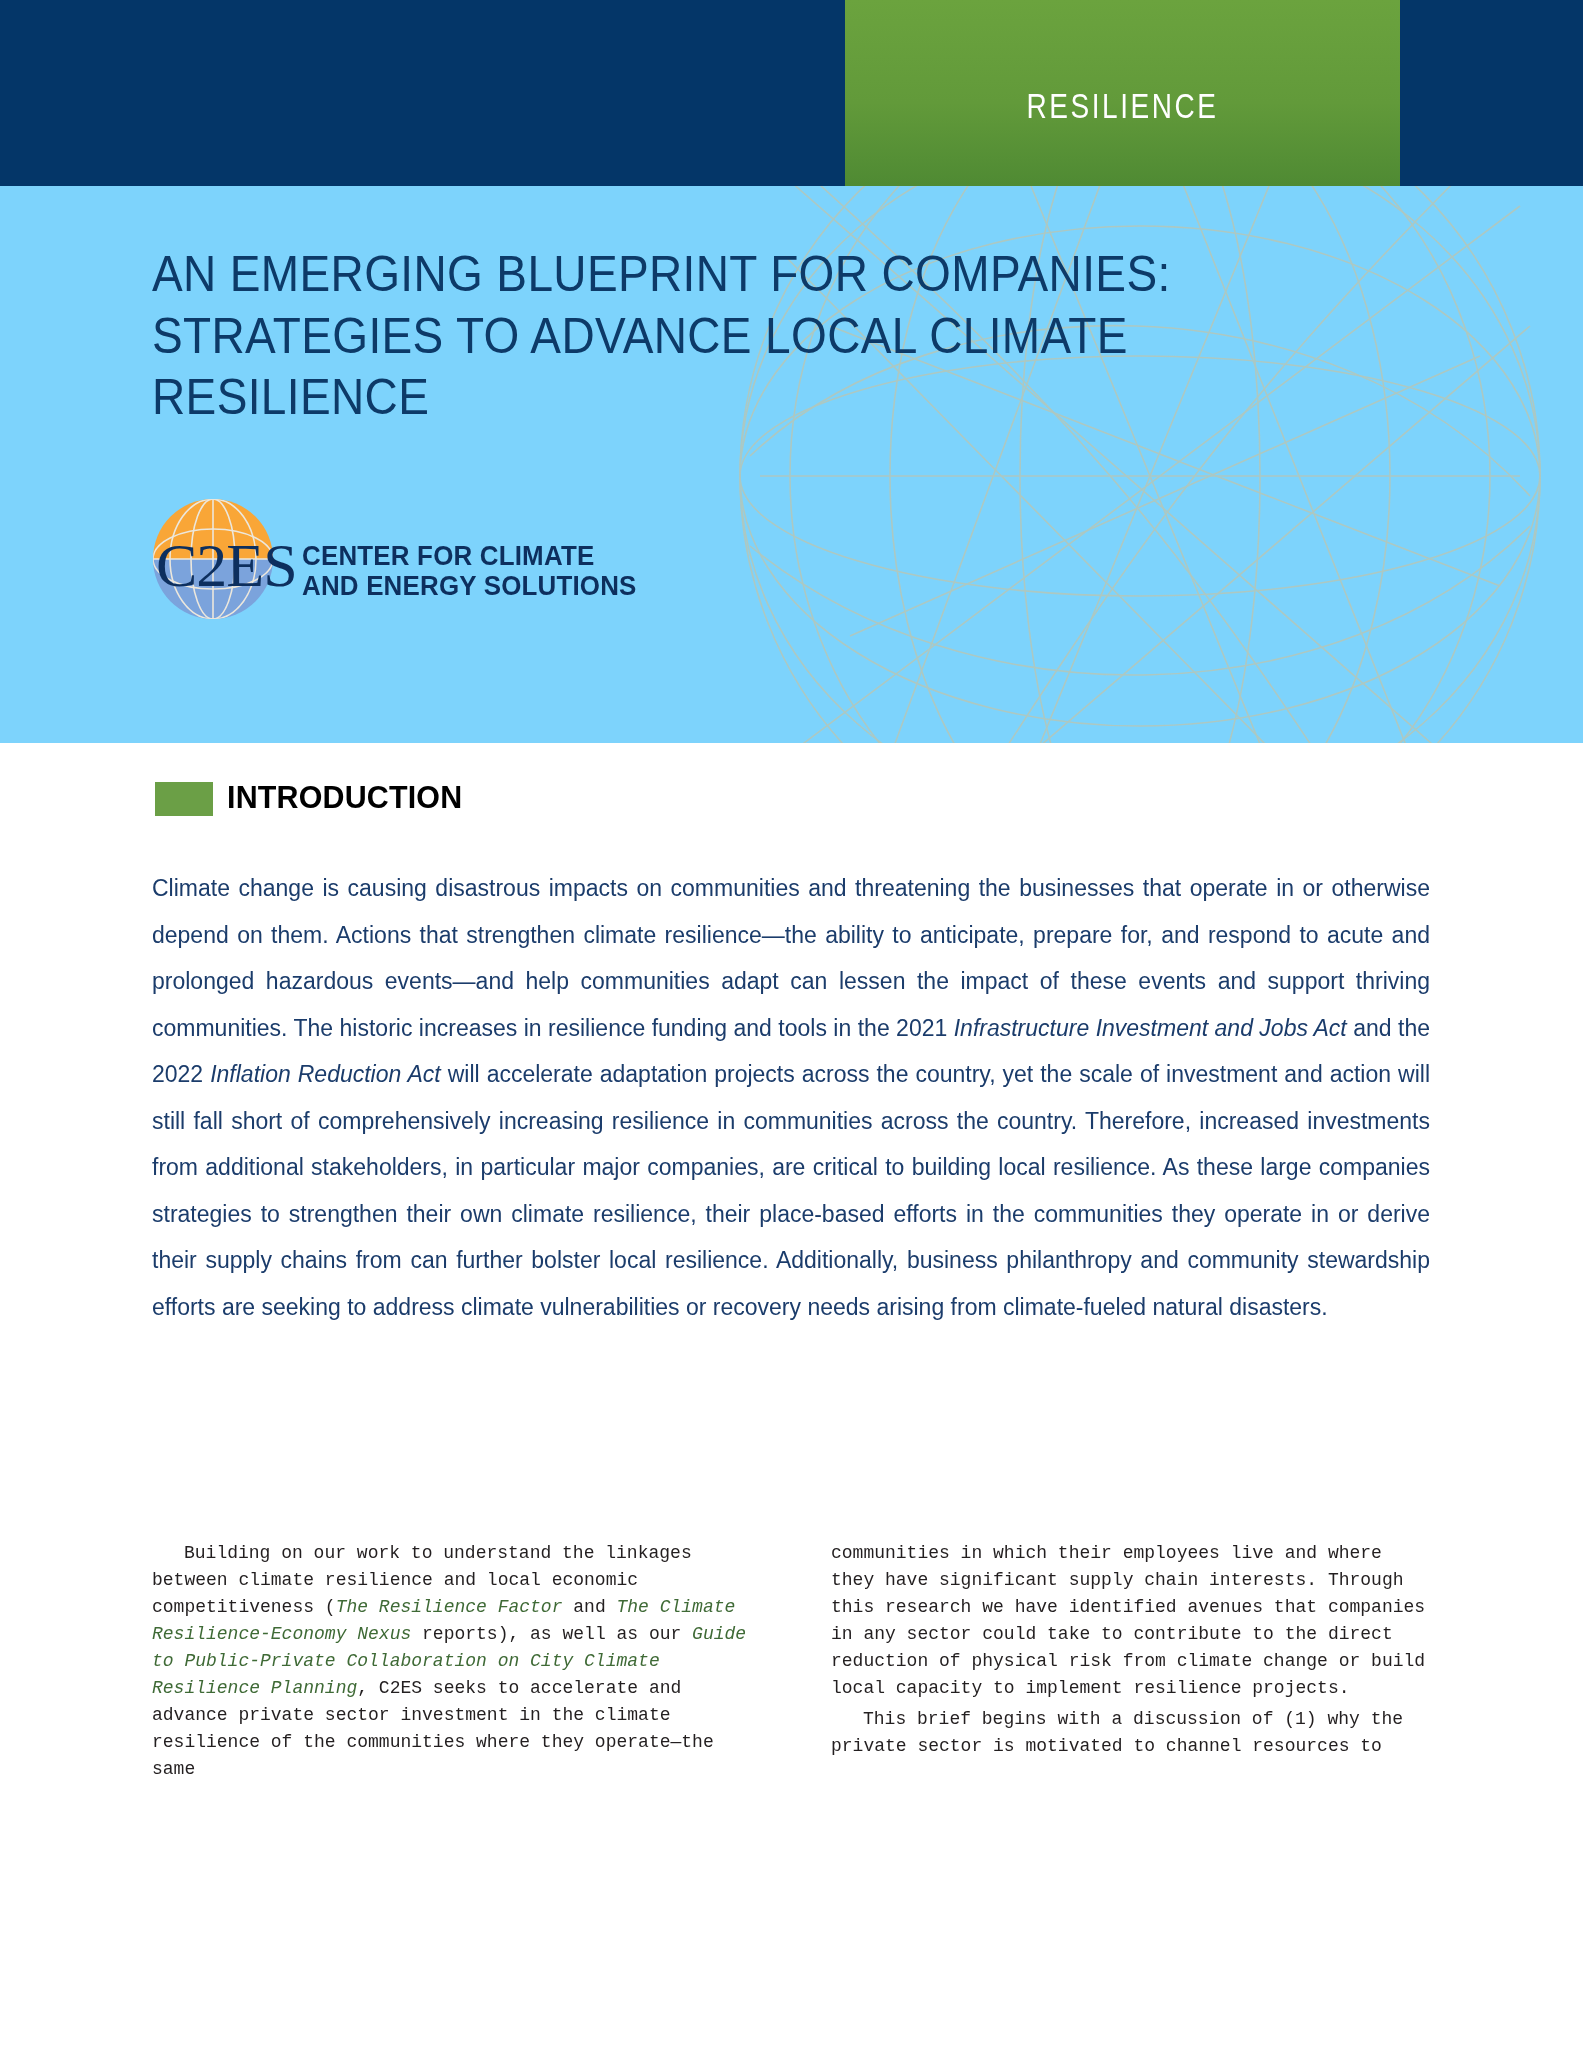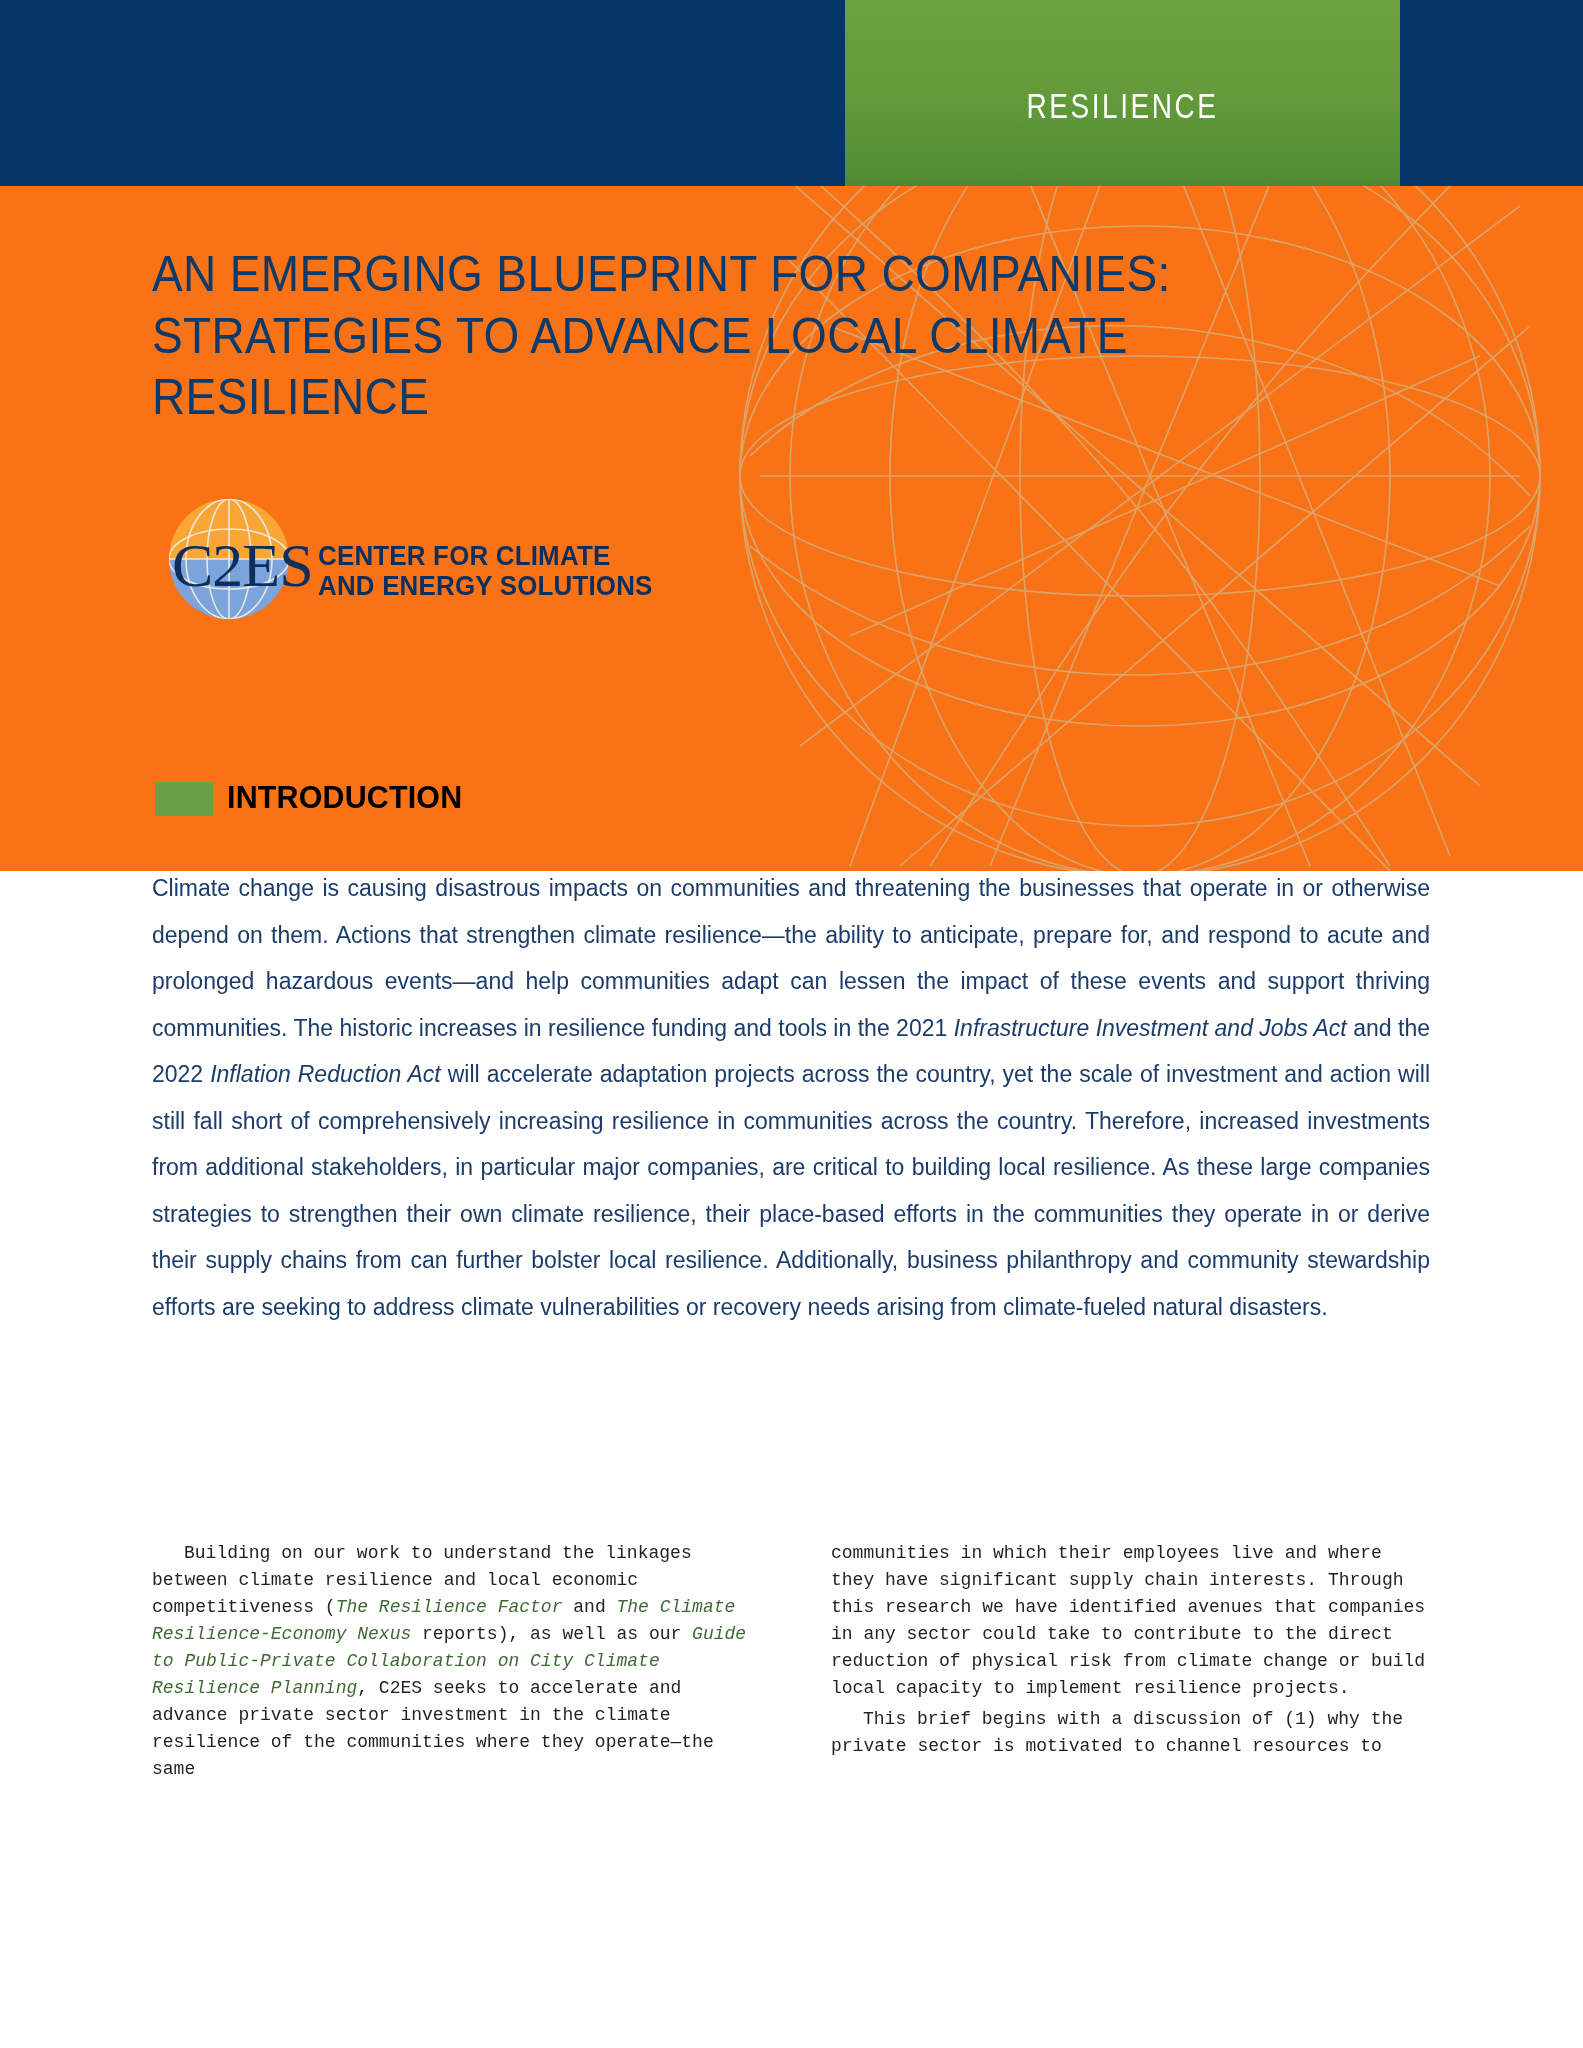--- a/index.html
+++ b/index.html
@@ -17,34 +17,34 @@
   }
   #resilience-label{
     position:absolute;left:0;right:0;top:86px;text-align:center;
     color:#ffffff;font-size:35px;letter-spacing:3.2px;
     font-family:"Liberation Sans Narrow","Liberation Sans",sans-serif;
     font-weight:400;transform:scaleX(.80);transform-origin:center;
   }
 
   
   #cover{
-    position:absolute;left:0;top:186px;width:1583px;height:685px;
-    background:#f97316;overflow:hidden;
+    position:absolute;left:0;top:186px;width:1583px;height:557px;
+    background:#7dd3fc;overflow:hidden;
   }
   #globe-wire{position:absolute;left:690px;top:-160px;width:900px;height:900px;opacity:.62;}
 
   #doc-title{
     position:absolute;left:152px;top:58px;width:1140px;
     color:#0d3a68;font-size:50px;line-height:1.23;letter-spacing:.4px;
     font-family:"Liberation Sans Narrow","Liberation Sans",sans-serif;
     font-weight:400;transform:scaleX(.92);transform-origin:left top;
   }
 
   
-  #logo{position:absolute;left:156px;top:320px;width:520px;height:120px;}
+  #logo{position:absolute;left:140px;top:320px;width:520px;height:120px;}
   #logo-globe{position:absolute;left:10px;top:-10px;width:126px;height:126px;}
   #logo-c2es{
     position:absolute;left:16px;top:28px;width:140px;
     font-family:"Liberation Serif",serif;font-size:62px;color:#0d2f5e;
     letter-spacing:-1px;line-height:1;
   }
   #logo-tagline{
     position:absolute;left:162px;top:35px;
     font-family:"Liberation Sans Narrow","Liberation Sans",sans-serif;
     font-weight:700;font-size:27px;line-height:1.12;color:#0d2f5e;

